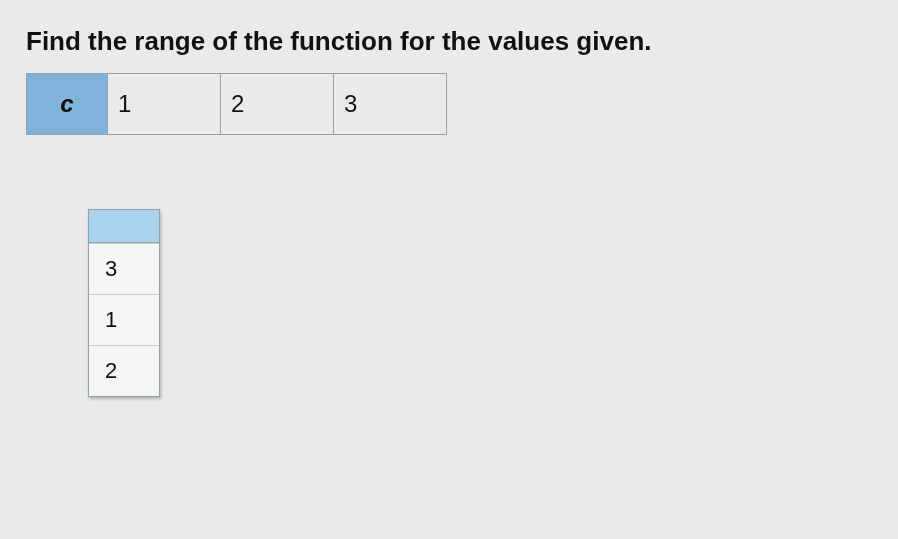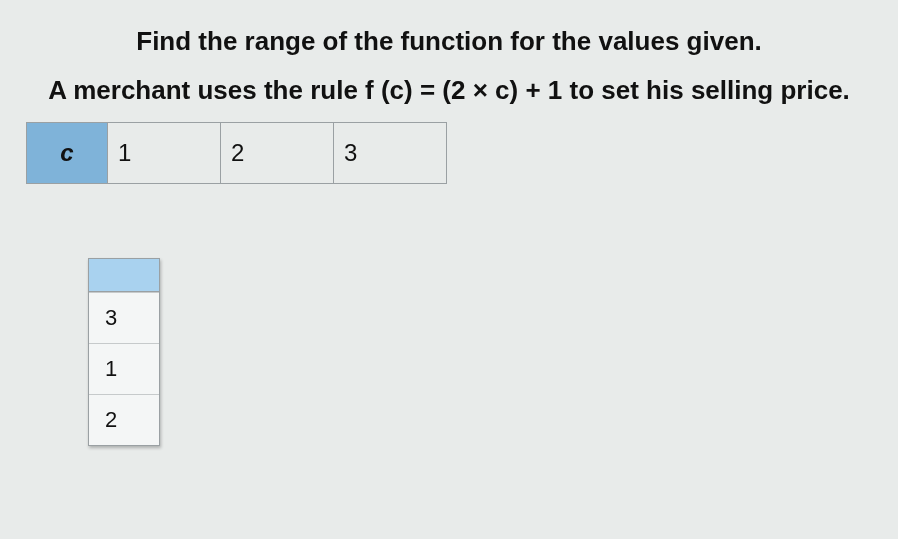--- a/index.html
+++ b/index.html
@@ -1,35 +1,34 @@
 <!DOCTYPE html>
 <html><head>
 <meta charset="utf-8">
 <style>
   html,body{margin:0;padding:0;width:898px;height:539px;background:#e8ebea;font-family:Arial,Helvetica,sans-serif;color:#111;}
   .page{padding:24px 26px;}
-  .line{font-size:26px;font-weight:700;line-height:1.35;margin-bottom:14px;text-align:center;}
+  .line{font-size:26px;font-weight:700;line-height:1.35;margin-bottom:14px;}
   .tbl-wrap{margin-top:10px;position:relative;width:fit-content;}
   table{border-collapse:collapse;}
   td{border:1px solid #9aa0a3;width:92px;height:60px;text-align:left;font-size:24px;padding:0 10px;vertical-align:middle;font-weight:400;}
   td.hdr{width:60px;background:#7fb3d9;text-align:center;font-style:italic;font-weight:700;color:#111;}
   td.fcell{height:70px;}
   .sel{display:inline-flex;align-items:center;justify-content:flex-end;width:54px;height:38px;border:1px solid #6b6e70;border-radius:4px;background:#f4f6f6;cursor:pointer;padding-right:8px;box-shadow:0 1px 0 rgba(0,0,0,.08) inset,0 1px 2px rgba(0,0,0,.15);}
   .chev{display:inline-block;}
   .chev svg{display:block;}
   .dropdown{position:absolute;left:62px;top:136px;width:70px;border:1px solid #9aa0a3;background:#f4f6f6;box-shadow:1px 2px 3px rgba(0,0,0,.25);}
   .dropdown .opt{height:50px;border-top:1px solid #c6cacb;display:flex;align-items:center;padding-left:16px;font-size:22px;}
   .dropdown .opt:first-child{border-top:none;}
   .dropdown .sel-opt{height:32px;background:#a9d2ef;border-bottom:1px solid #9aa0a3;}
 </style>
 </head>
 <body>
 <div class="page">
   <div class="line">Find the range of the function for the values given.</div>
-  <div class="line">A merchant uses the rule f (c) = (2 × c) + 1 to set his selling price.</div>
 
   <div class="tbl-wrap">
     <table>
       <tbody>
           <tr>
         <td class="hdr">c</td>
         <td>1</td>
         <td>2</td>
         <td>3</td>
       </tr>

